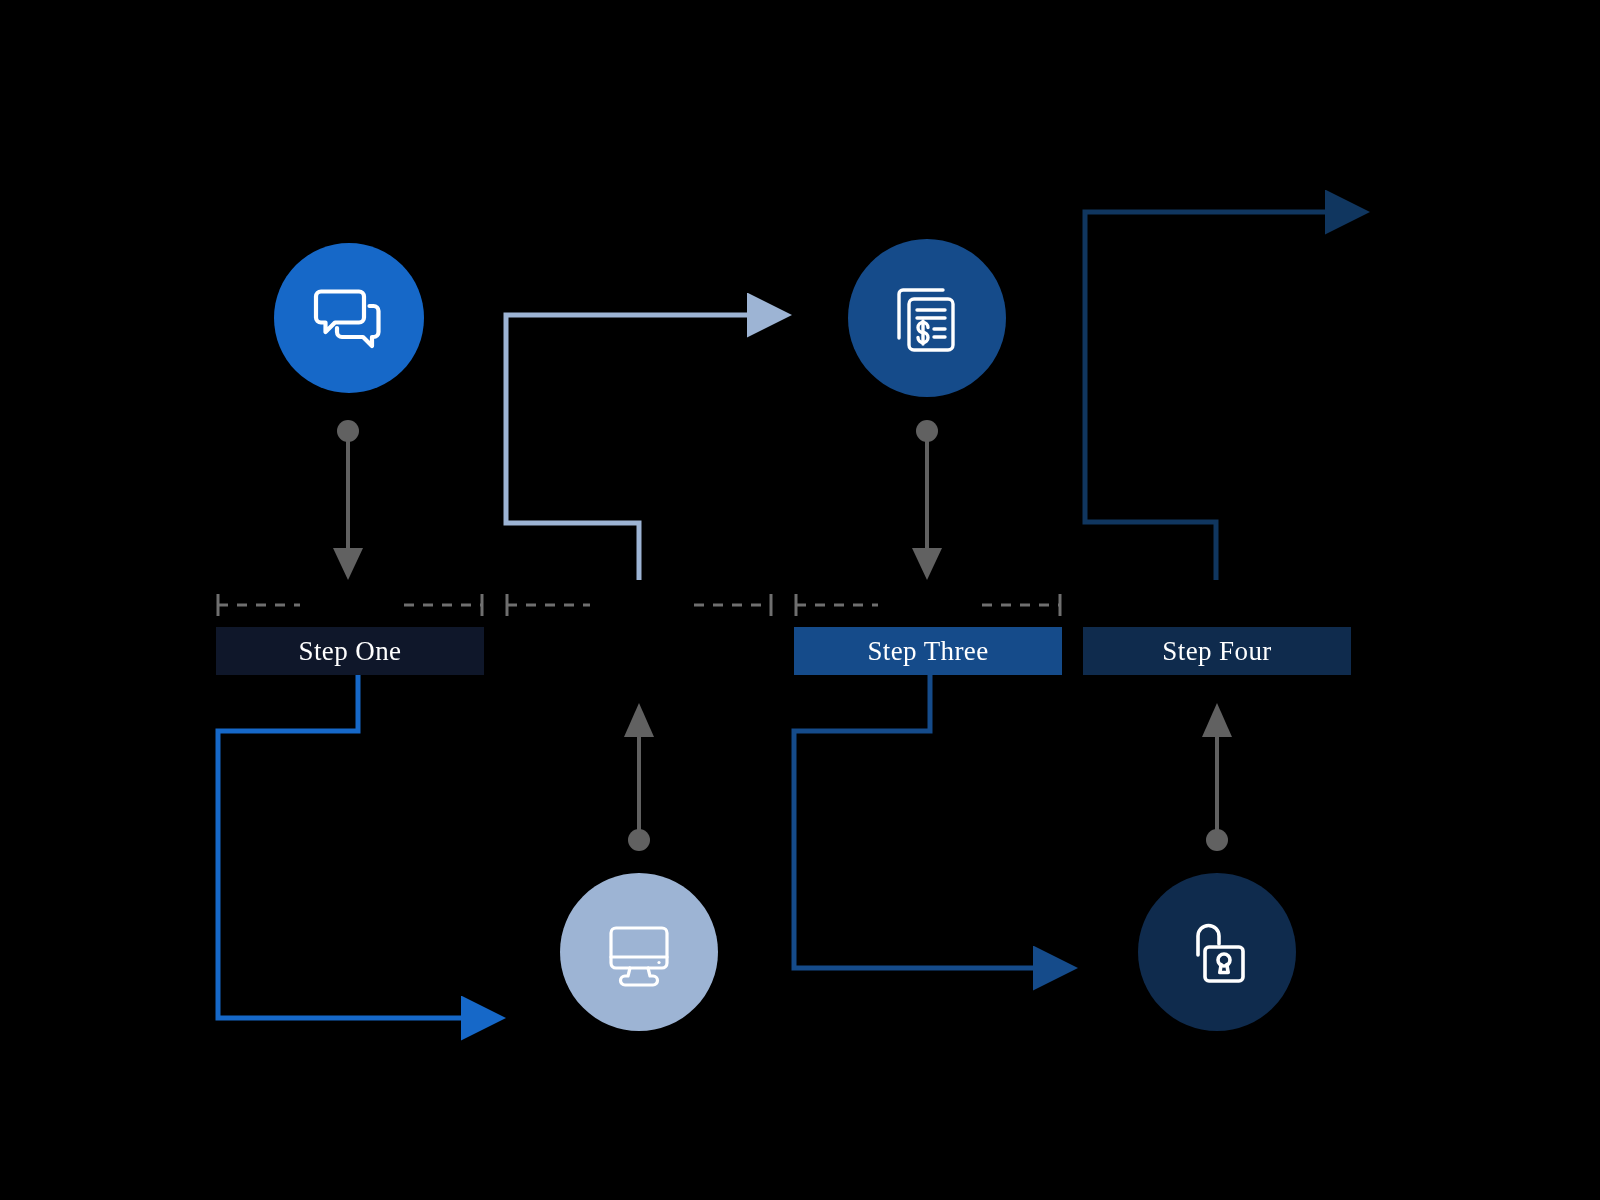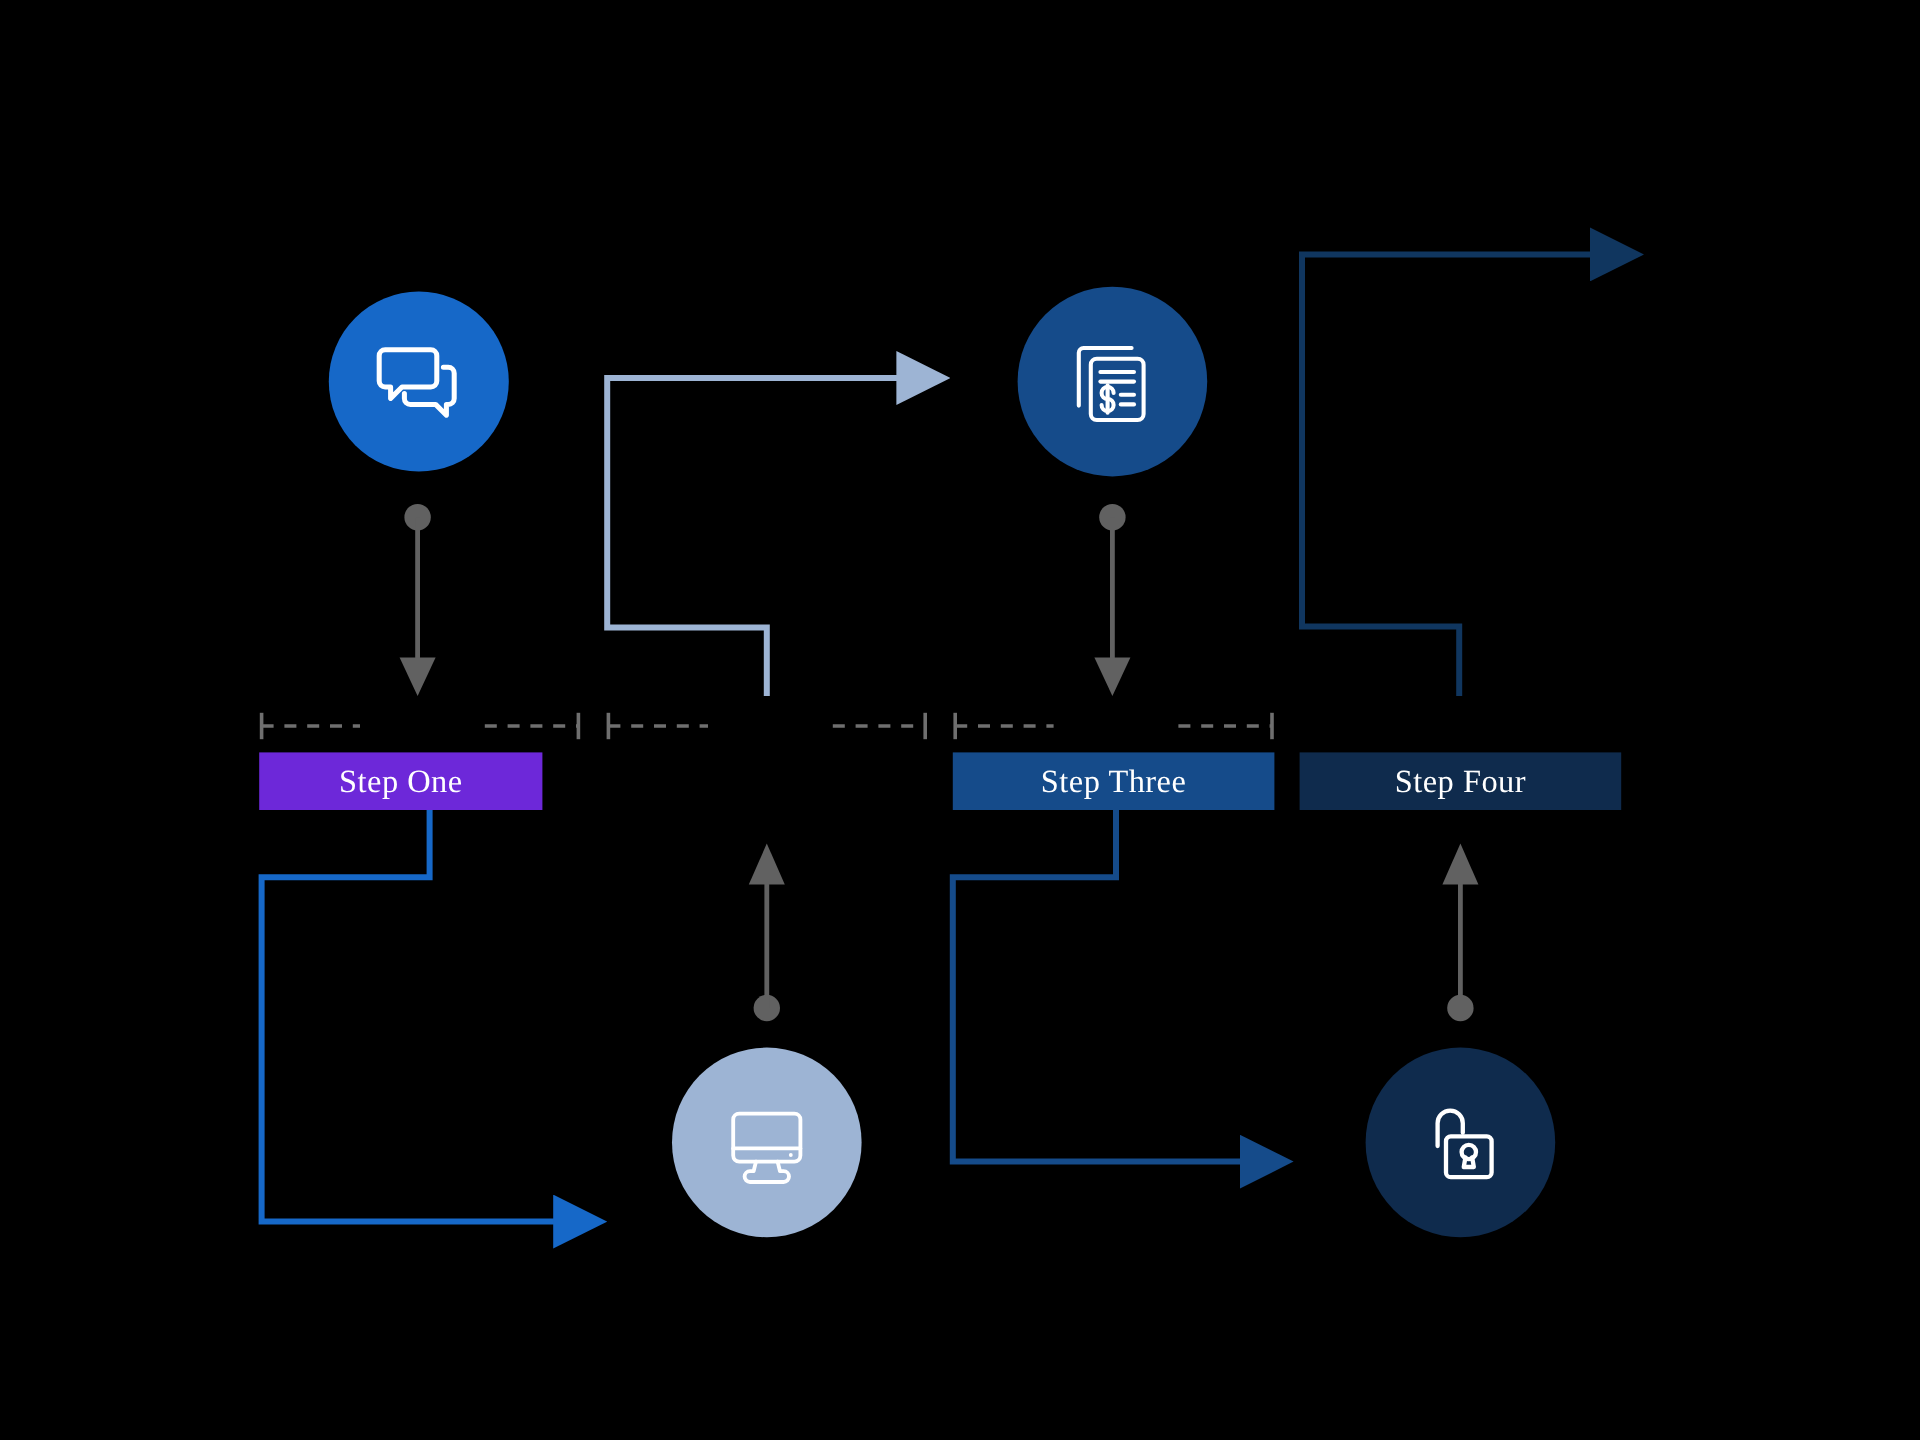--- a/index.html
+++ b/index.html
@@ -158,21 +158,21 @@
     <span>
       <svg width="80" height="80" viewBox="0 0 80 80" fill="none" stroke="#ffffff" stroke-width="3.6" stroke-linecap="round" stroke-linejoin="round">
         <path d="M21 43 v-19 a10.5 10.5 0 0 1 21 0 v8"></path>
         <rect x="28" y="35" width="38" height="34" rx="4"></rect>
         <circle cx="47" cy="48" r="6"></circle>
         <path d="M44.2 52.5 l-1.4 8 h8.4 l-1.4 -8"></path>
       </svg>
     </span>
   </div>
 
-  <div class="step-bar" style="left:216px; top:627px; width:236px; height:48px; background:#6d28d9;">
+  <div class="step-bar" style="left:216px; top:627px; width:268px; height:48px; background:#0f172a;">
     <span>Step One</span>
   </div>
   <div class="step-bar" style="left:794px; top:627px; width:268px; height:48px; background:#154b8a;">
     <span>Step Three</span>
   </div>
   <div class="step-bar" style="left:1083px; top:627px; width:268px; height:48px; background:#0f2b4d;">
     <span>Step Four</span>
   </div>
 
 </div>

